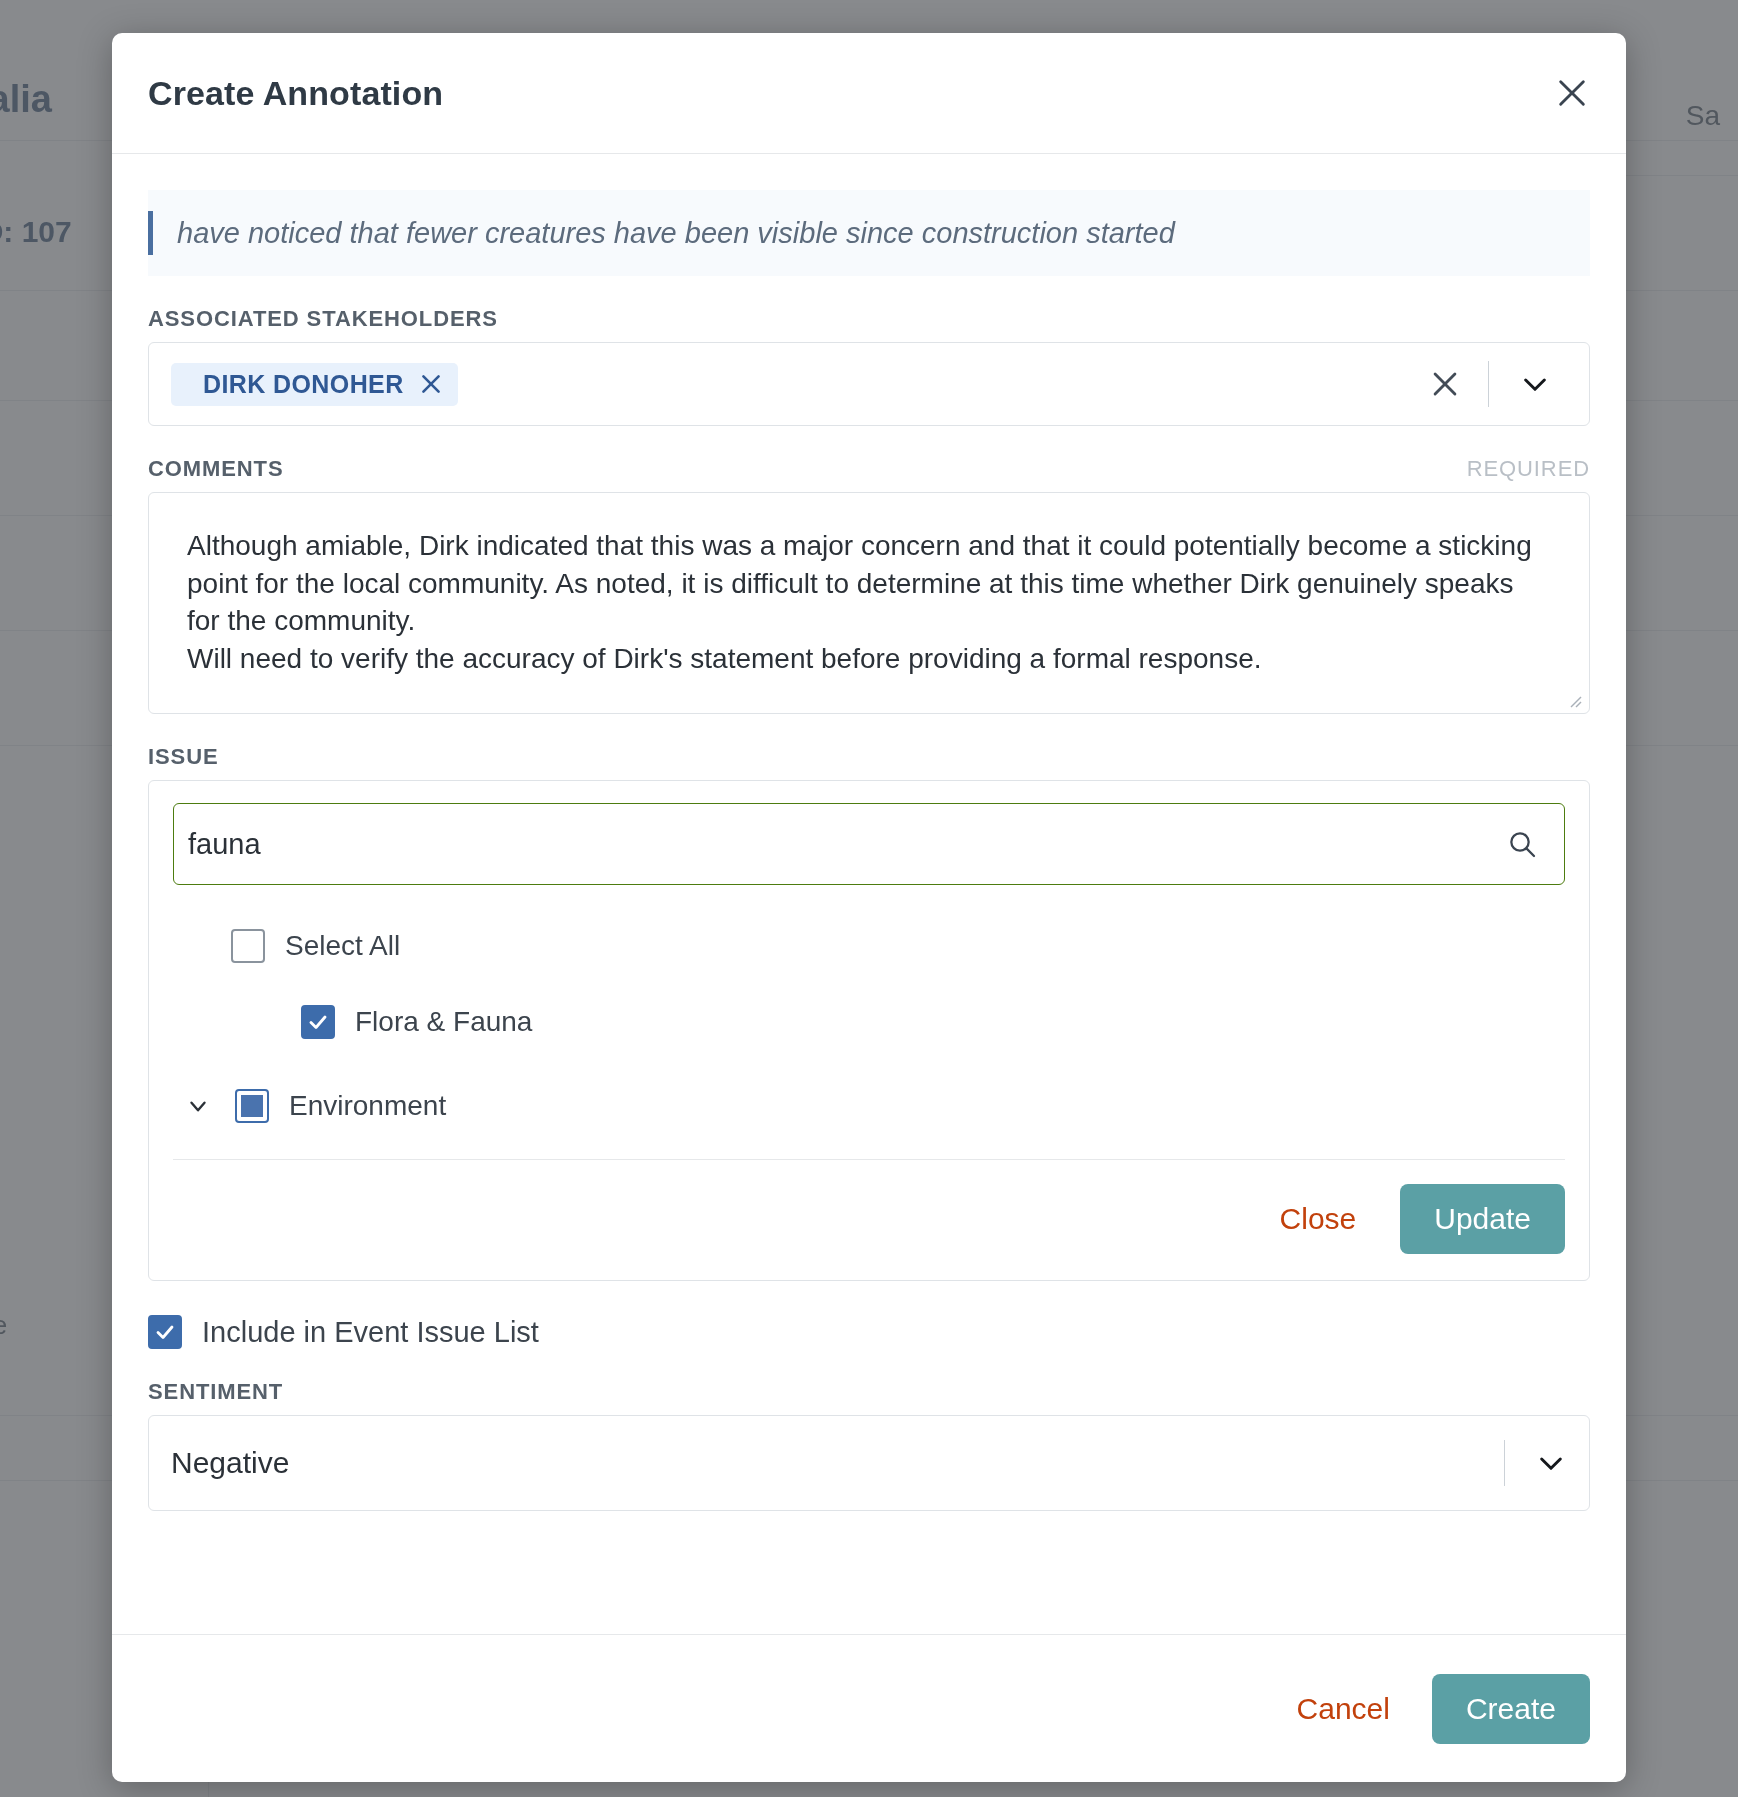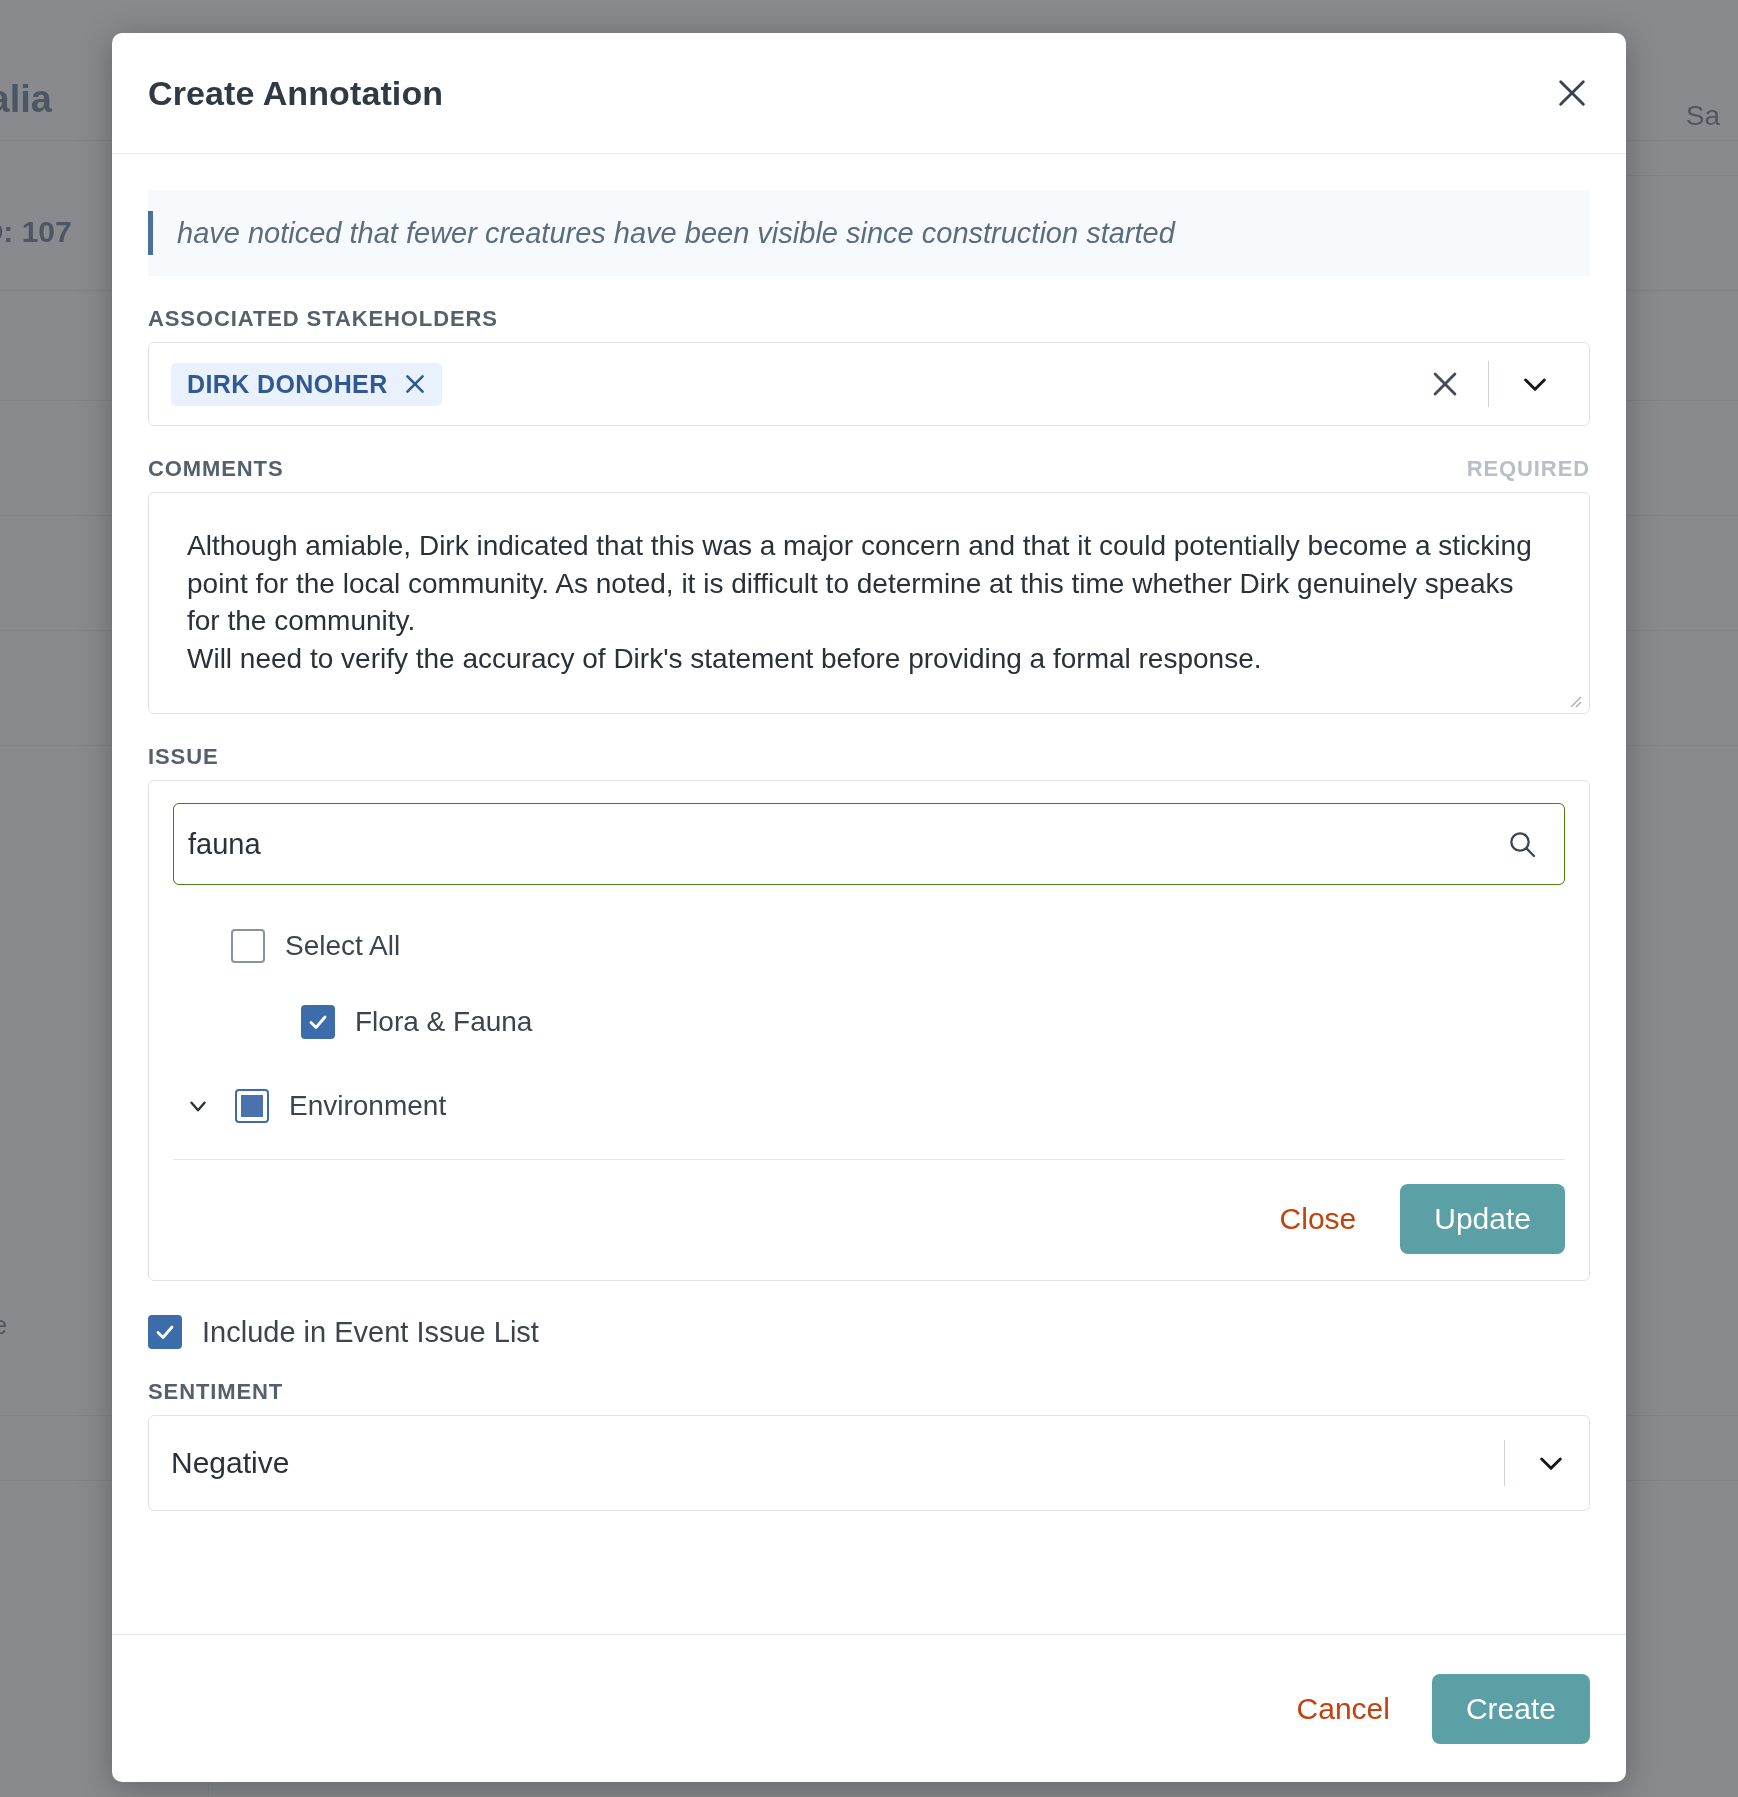--- a/index.html
+++ b/index.html
@@ -129,37 +129,37 @@
     color: #56606b;
     letter-spacing: 0.9px;
     text-transform: uppercase;
   }
   .label-row {
     display: flex; align-items: baseline;
     justify-content: space-between;
     margin-top: 30px; margin-bottom: 10px;
   }
   .required-tag {
-    font-size: 22px; font-weight: 700;
+    font-size: 22px; font-weight: 400;
     color: #b9bfc6;
     letter-spacing: 0.9px;
   }
 
   
   .select-box {
     border: 1px solid #dfe3e7;
     border-radius: 6px;
     min-height: 84px;
     display: flex; align-items: center;
     padding: 0 16px 0 22px;
   }
   .chip {
     background: #e8f1fc;
     border-radius: 5px;
-    padding: 7px 14px 7px 16px;
+    padding: 7px 14px 7px 32px;
     display: inline-flex; align-items: center;
     gap: 14px;
   }
   .chip-label {
     font-size: 25px; font-weight: 700;
     color: #2f5894;
     letter-spacing: 0.4px;
   }
   .chip-x { display: flex; cursor: pointer; }
   .select-actions {

